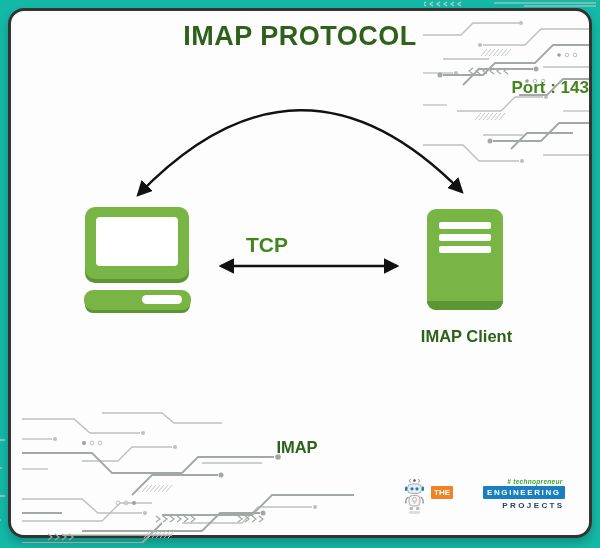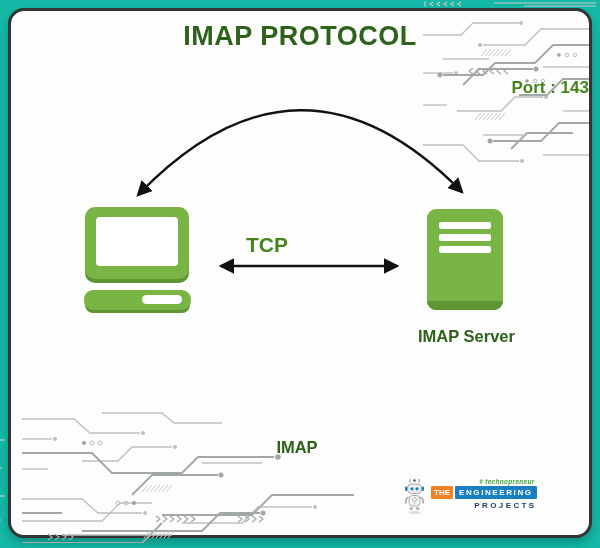--- a/index.html
+++ b/index.html
@@ -44,21 +44,21 @@
   .circuit.tr{left:412px;top:4px;}
   .circuit.bl{left:11px;top:392px;}
   .circuit.top-strip{left:424px;top:-8px;}
   .circuit.left-strip{left:-11px;top:430px;}
 
   .logo{position:absolute;left:390px;top:467px;width:134px;height:42px;display:flex;align-items:flex-start;}
   .logo-robot{width:27px;height:38px;flex:0 0 auto;}
   .logo-text{flex:1;margin-left:3px;}
   .logo-tagline{font-size:6.5px;font-style:italic;text-align:right;padding-right:2px;
          color:var(--tagline-green,#3aa53a);font-weight:bold;letter-spacing:.3px;}
-  .logo-row{display:flex;margin-top:1px;}
+  .logo-row{display:flex;margin-top:1px;gap:28px;}
   .logo-the{background:var(--the-orange,#ef8326);color:#fff;font-size:8px;font-weight:bold;
          padding:2px 3px;border-radius:1px;}
   .logo-eng{background:var(--eng-blue,#1a7fc1);color:#fff;font-size:8px;font-weight:bold;
          letter-spacing:1.6px;padding:2px 4px;margin-left:2px;flex:1;text-align:left;border-radius:1px;}
   .logo-projects{font-size:8px;font-weight:bold;letter-spacing:2.4px;text-align:right;
          color:var(--projects-navy,#223f63);margin-top:2px;}
 </style>
 </head>
 <body>
 
@@ -201,21 +201,21 @@
       <div class="laptop-base">
         <div class="laptop-pill"></div>
       </div>
     </div>
 
     <div class="server">
       <div class="server-bar b1"></div>
       <div class="server-bar b2"></div>
       <div class="server-bar b3"></div>
     </div>
-    <div class="node-label server-label">IMAP Server</div>
+    <div class="node-label server-label">IMAP Client</div>
 
     <div class="node-label bottom-label">IMAP</div>
 
     <div class="logo">
       <svg class="logo-robot" viewBox="0 0 27 38">
         <circle cx="13.5" cy="2.5" r="1.3" fill="#555"></circle>
         <path d="M9.5,1 q-2,1.8 0,3.6" stroke="#888" fill="none" stroke-width="1"></path>
         <path d="M17.5,1 q2,1.8 0,3.6" stroke="#888" fill="none" stroke-width="1"></path>
         <rect x="6.5" y="6" width="14" height="9.5" rx="4" fill="#ececec" stroke="#999" stroke-width="0.8"></rect>
         <rect x="4" y="8.5" width="2.2" height="4.5" rx="1" fill="#1a7fc1"></rect>

